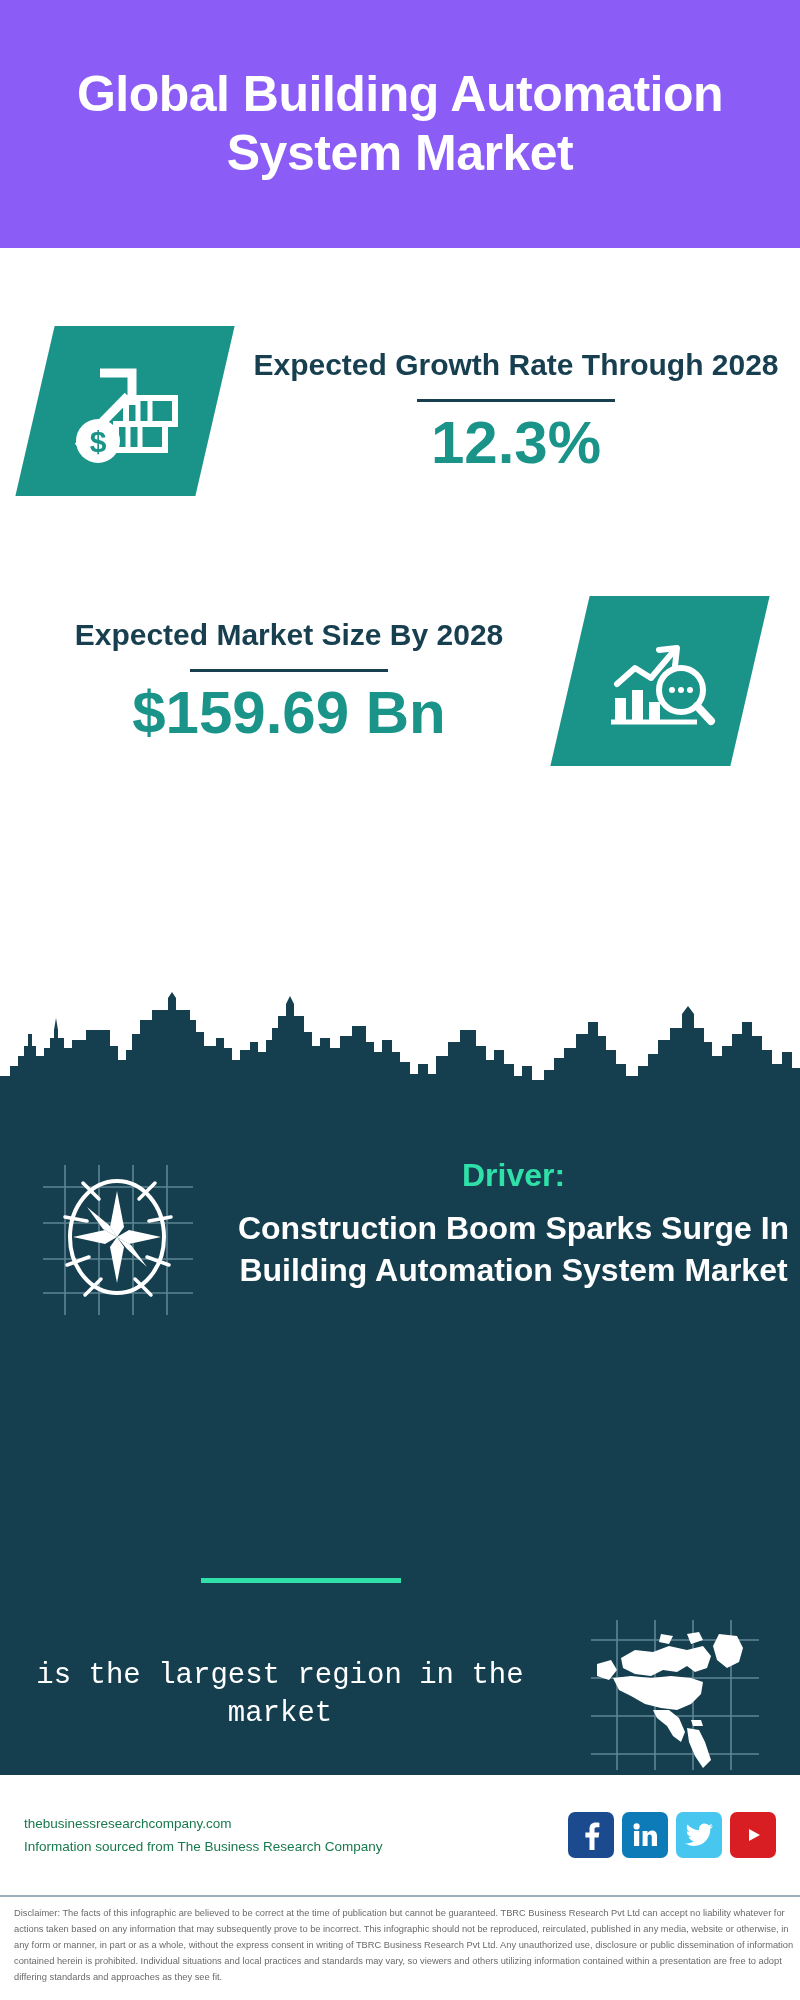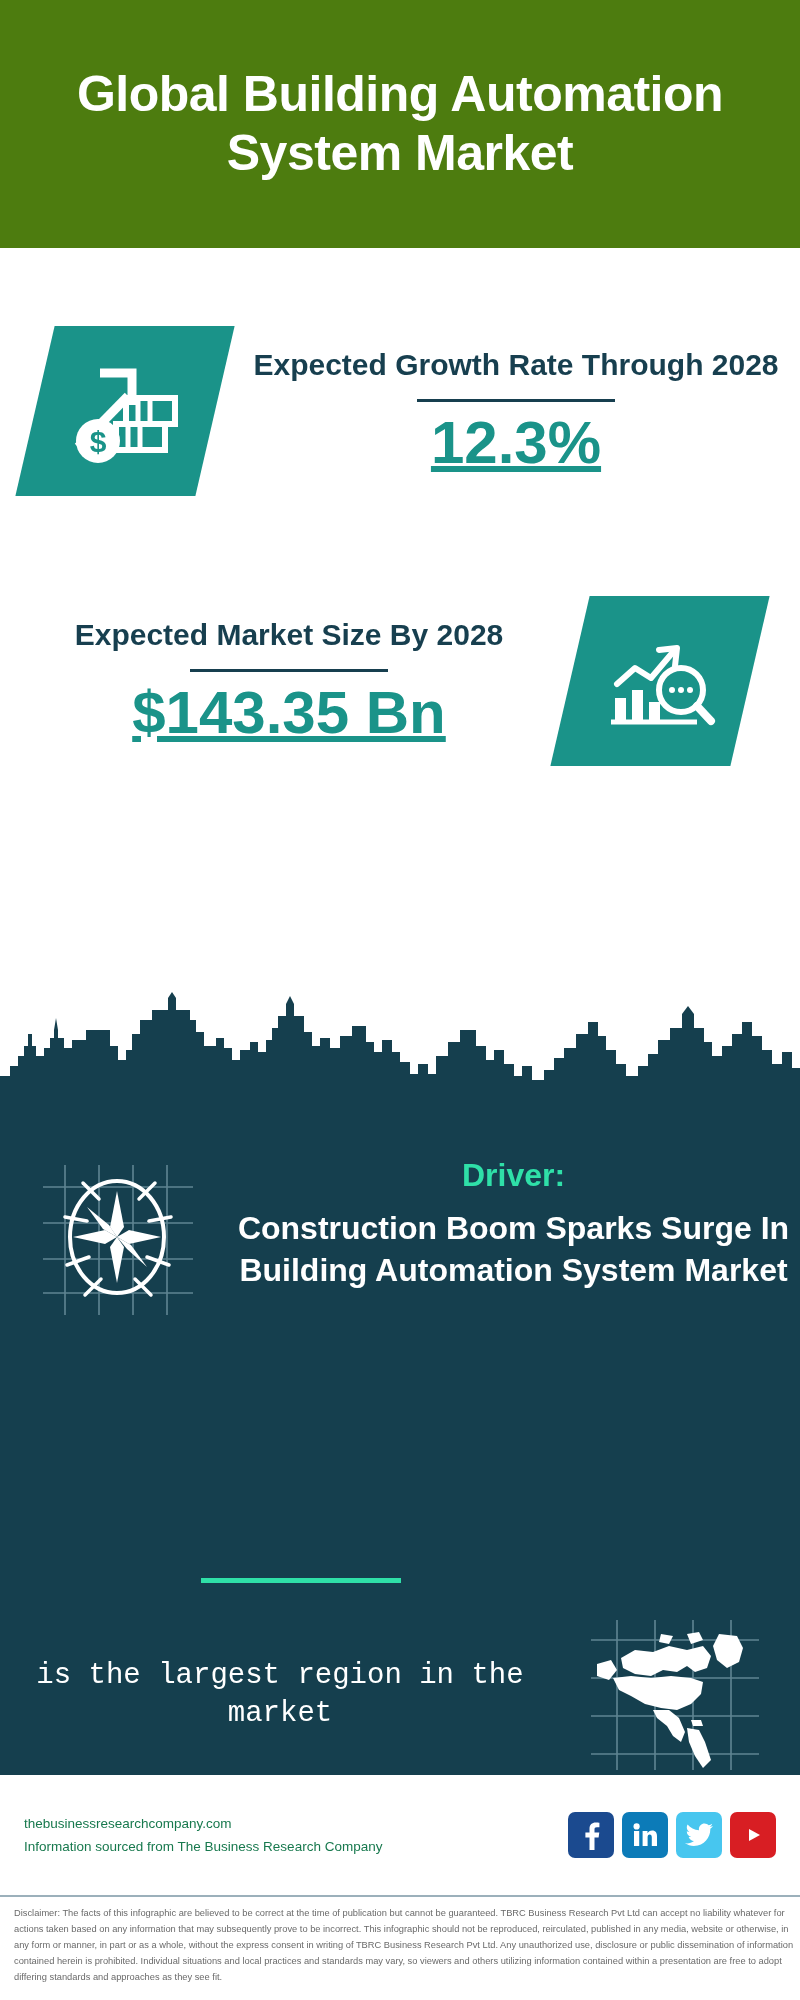--- a/index.html
+++ b/index.html
@@ -7,21 +7,21 @@
   body{
     font-family:"Liberation Sans", sans-serif;
     background:#ffffff;
     overflow:hidden;
   }
   .page{position:relative;width:800px;height:2000px;background:#fff;}
 
   
   .header{
     position:absolute;top:0;left:0;width:800px;height:248px;
-    background:#4d7c0f;
+    background:#8b5cf6;
     display:flex;align-items:center;justify-content:center;
   }
   .header-title{
     color:#ffffff;
     font-size:50px;
     font-weight:bold;
     line-height:1.18;
     text-align:center;
     letter-spacing:-0.5px;
     padding:0 28px;
@@ -45,21 +45,21 @@
   .stat1 .icon-wrap{width:250px;display:flex;justify-content:center;flex:none;}
   .stat1 .text-wrap{flex:1;display:flex;flex-direction:column;align-items:center;padding-right:18px;}
 
   .stat-label{
     color:#173f4f;font-size:30px;font-weight:bold;line-height:1.32;text-align:center;
   }
   .stat-rule{
     width:198px;height:3px;background:#173f4f;margin:14px 0 6px 0;
   }
   .stat-value{
-    color:#1a9389;font-size:60px;font-weight:bold;line-height:1.15;text-align:center;text-decoration:underline;
+    color:#1a9389;font-size:60px;font-weight:bold;line-height:1.15;text-align:center;
   }
 
   
   .stat2{
     position:absolute;top:556px;left:0;width:800px;height:250px;
     display:flex;align-items:center;
   }
   .stat2 .text-wrap{flex:1;display:flex;flex-direction:column;align-items:center;padding-left:14px;margin-left:44px;}
   .stat2 .icon-wrap{width:280px;display:flex;justify-content:center;flex:none;}
 
@@ -164,21 +164,21 @@
       <div class="stat-label">Expected Growth Rate Through 2028</div>
       <div class="stat-rule"></div>
       <div class="stat-value">12.3%</div>
     </div>
   </div>
 
   <div class="stat2">
     <div class="text-wrap">
       <div class="stat-label">Expected Market Size By 2028</div>
       <div class="stat-rule"></div>
-      <div class="stat-value">$143.35 Bn</div>
+      <div class="stat-value">$159.69 Bn</div>
     </div>
     <div class="icon-wrap">
       <div class="para-icon">
         <div class="para-inner">
           <svg width="118" height="106" viewBox="0 0 118 106" aria-hidden="true">
 
             <polyline points="16,56 34,40 50,50 72,24" stroke="#ffffff" stroke-width="6" fill="none" stroke-linecap="round" stroke-linejoin="round"></polyline>
             <path d="M58 22 L76 20 L74 38" stroke="#ffffff" stroke-width="6" fill="none" stroke-linecap="round" stroke-linejoin="round"></path>
 
             <rect x="14" y="70" width="11" height="22" fill="#ffffff"></rect>

